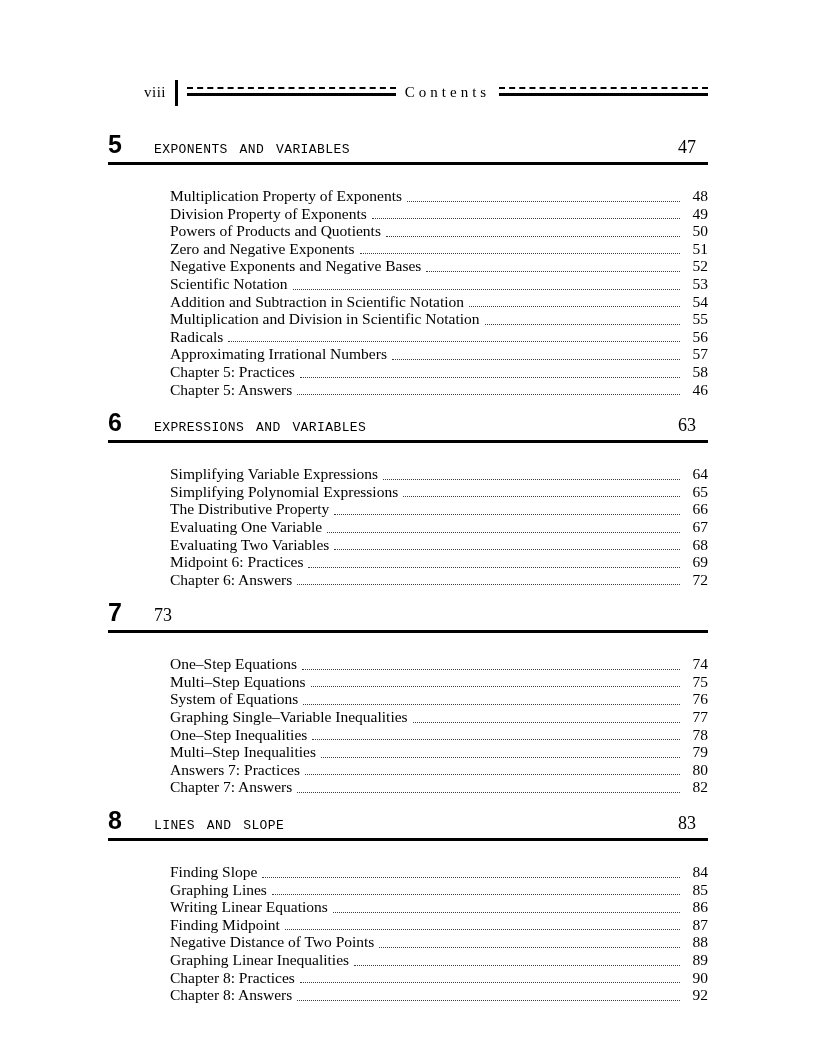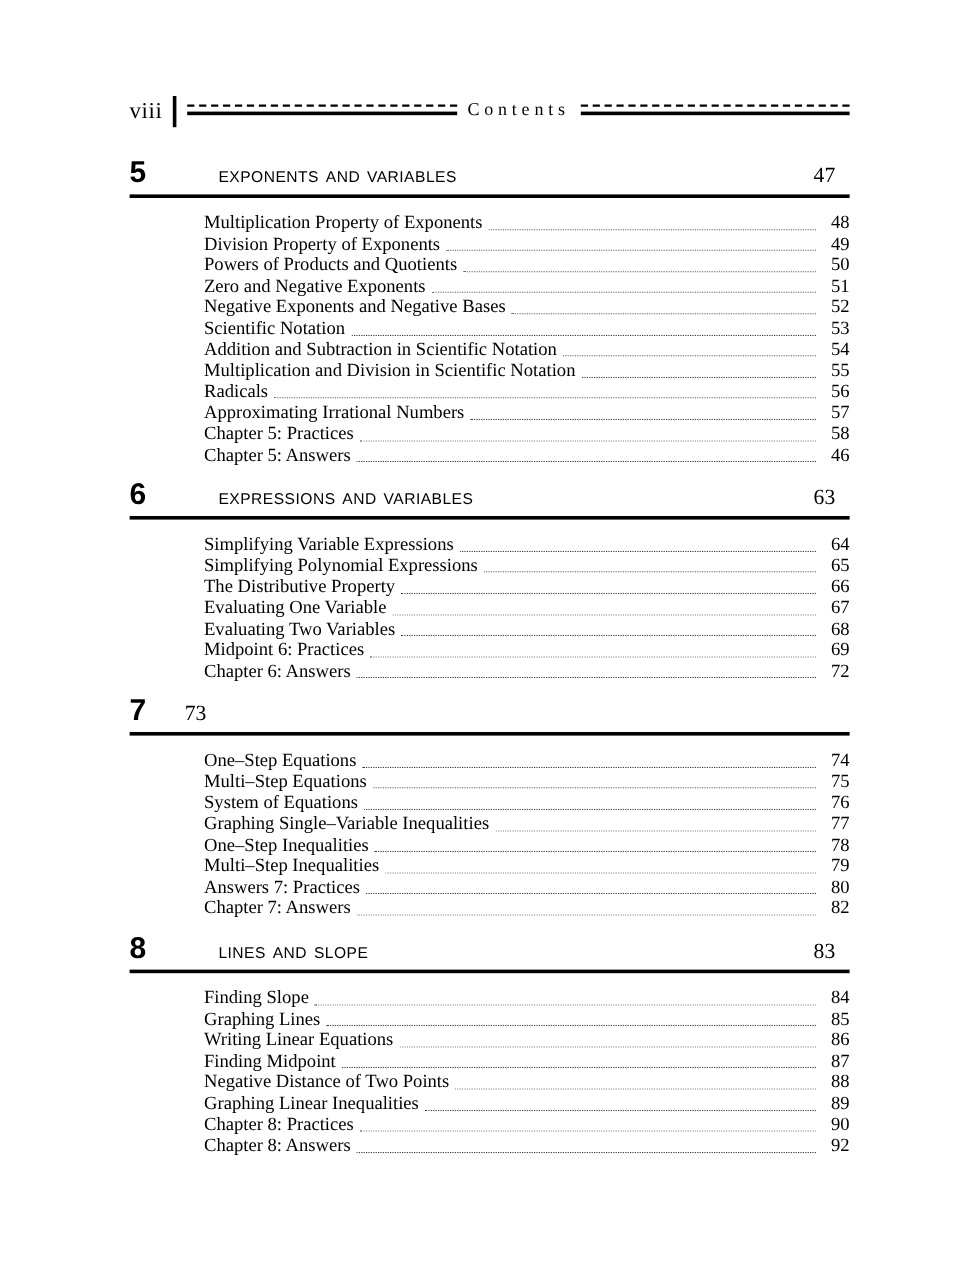--- a/index.html
+++ b/index.html
@@ -29,25 +29,26 @@
     position: absolute;
     left: 108px;
     top: 76px;
     width: 600px;
     height: 34px;
     display: flex;
     align-items: center;
   }
   .folio {
     font-family: "Liberation Serif", "DejaVu Serif", serif;
-    font-size: 19px;
+    font-size: 15px;
     letter-spacing: 0.5px;
     line-height: 1;
     padding-bottom: 2px;
     white-space: nowrap;
+    margin-left: 36px;
   }
   .folio-bar {
     width: 3px;
     height: 26px;
     background: #000000;
     margin-left: 9px;
     margin-right: 9px;
     flex: 0 0 auto;
   }
   .rule-group {
@@ -99,40 +100,39 @@
   .chapter-num {
     font-family: "Liberation Sans", "DejaVu Sans", sans-serif;
     font-weight: bold;
     font-size: 25px;
     line-height: 1;
     width: 46px;
     flex: 0 0 auto;
   }
   .chapter-title {
     flex: 1 1 auto;
-    font-family: Liberation Sans, sans-serif;
+    font-family: Liberation Mono, monospace;
     font-size: 19px;
     font-variant: small-caps;
     text-transform: lowercase;
     letter-spacing: 0.4px;
     line-height: 1;
     white-space: nowrap;
-    margin-left: 28px;
   }
   .chapter-page {
     flex: 0 0 auto;
     font-family: "Liberation Serif", "DejaVu Serif", serif;
     font-size: 18px;
     line-height: 1;
     text-align: left;
     min-width: 30px;
   }
 
   .entries {
-    margin-top: 12px;
+    margin-top: 22px;
     padding-left: 62px;
   }
   .entry {
     display: flex;
     align-items: baseline;
     font-family: "Liberation Serif", "DejaVu Serif", serif;
     font-size: 15.5px;
     line-height: 17.6px;
     height: 17.6px;
     white-space: nowrap;

